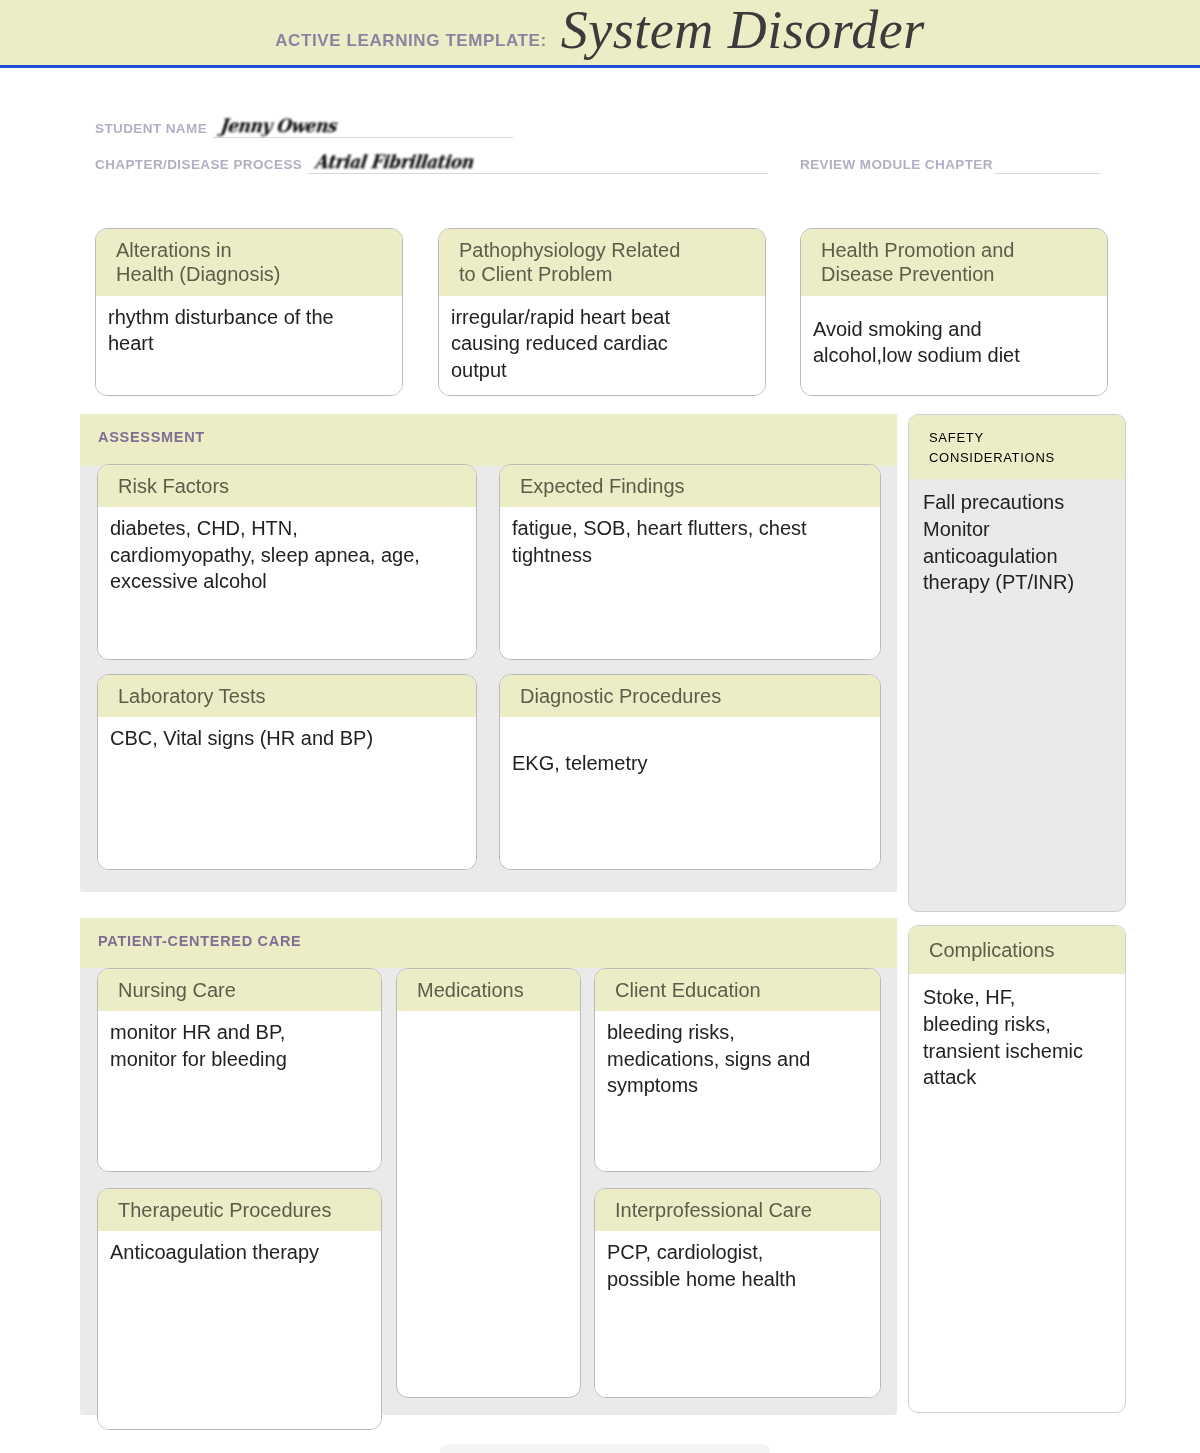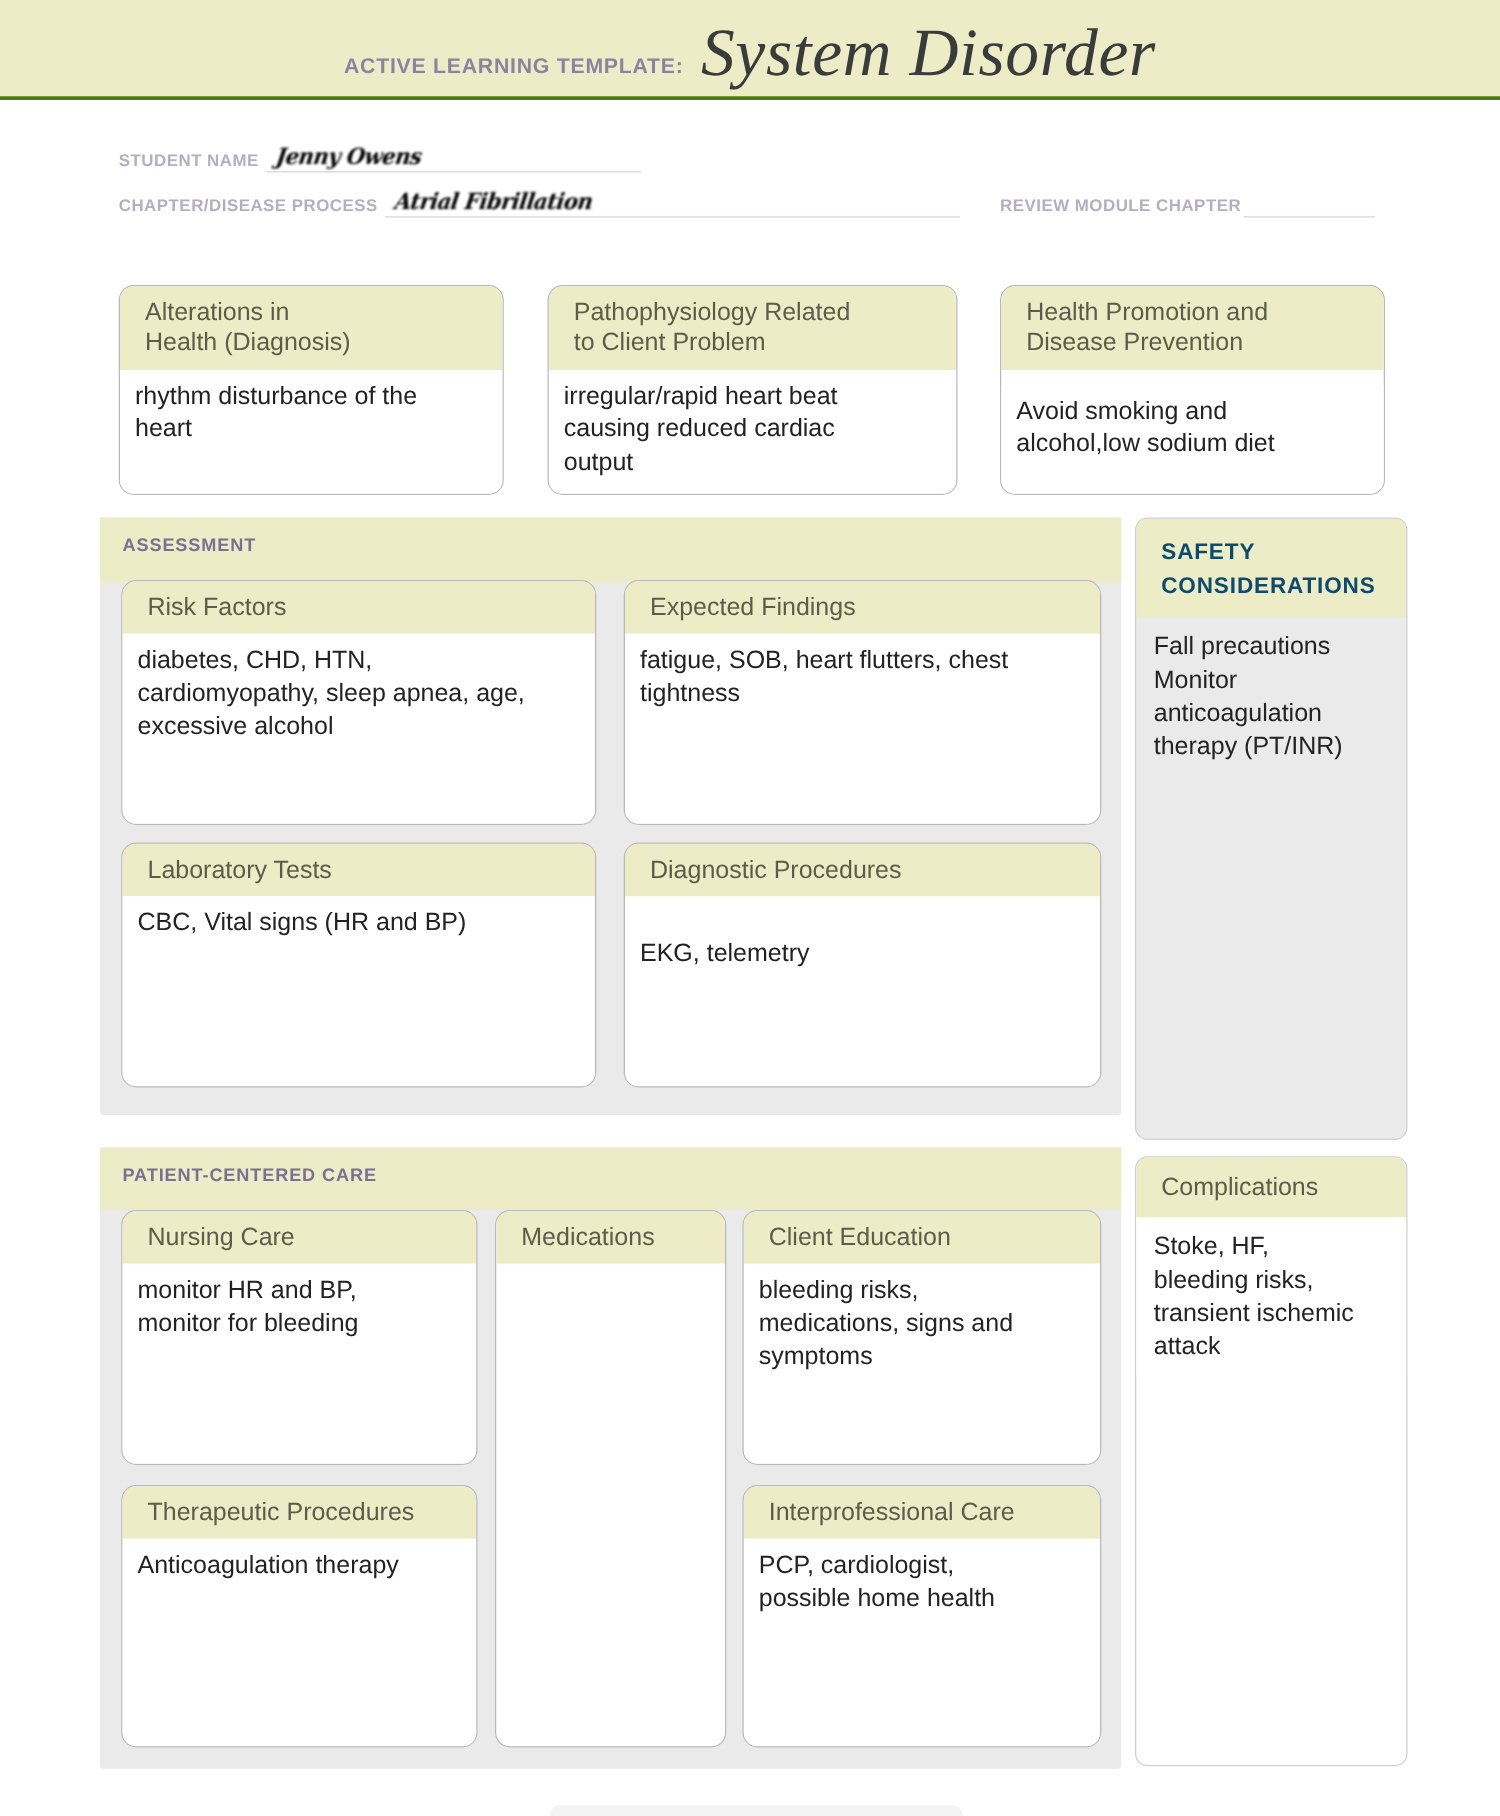--- a/index.html
+++ b/index.html
@@ -12,23 +12,23 @@
     height: 1453px;
     position: relative;
     font-family: "Liberation Sans", sans-serif;
     overflow: hidden;
   }
 
   
   .header-band {
     position: absolute;
     left: 0; top: 0;
-    width: 1200px; height: 80px;
+    width: 1200px; height: 68px;
     background: #ecedc7;
-    border-bottom: 3px solid #4d7c0f;
+    border-bottom: 3px solid #1d4ed8;
   }
   .header-inner {
     position: absolute;
     left: 0; right: 0; bottom: 8px;
     display: flex;
     align-items: baseline;
     justify-content: center;
   }
   .alt-label {
     font-size: 17px;
@@ -133,24 +133,24 @@
   .side-panel {
     position: absolute;
     background: #eaeaea;
     border: 1.5px solid #cfcfcf;
     border-radius: 10px;
     overflow: hidden;
   }
   .side-head {
     background: #ecedc7;
     padding: 13px 16px 12px 20px;
-    font-size: 18px;
-    font-weight: bold;
+    font-size: 13px;
+    font-weight: normal;
     letter-spacing: 0.7px;
-    color: #0c4a6e;
+    color: #000000;
     line-height: 1.5;
   }
   .side-body {
     padding: 10px 12px 10px 14px;
     font-size: 20px;
     line-height: 1.34;
     color: #222;
     white-space: pre-line;
   }
   .side-panel.complications .side-head {
@@ -280,21 +280,21 @@
   <div class="card-head">Medications</div>
 </div>
 
 <div class="card" style="left:594px; top:968px; width:287px; height:204px;">
   <div class="card-head">Client Education</div>
   <div class="card-body">bleeding risks,
 medications, signs and
 symptoms</div>
 </div>
 
-<div class="card" style="left:97px; top:1188px; width:285px; height:210px;">
+<div class="card" style="left:97px; top:1188px; width:285px; height:242px;">
   <div class="card-head">Therapeutic Procedures</div>
   <div class="card-body">Anticoagulation therapy</div>
 </div>
 
 <div class="card" style="left:594px; top:1188px; width:287px; height:210px;">
   <div class="card-head">Interprofessional Care</div>
   <div class="card-body">PCP, cardiologist,
 possible home health</div>
 </div>
 

